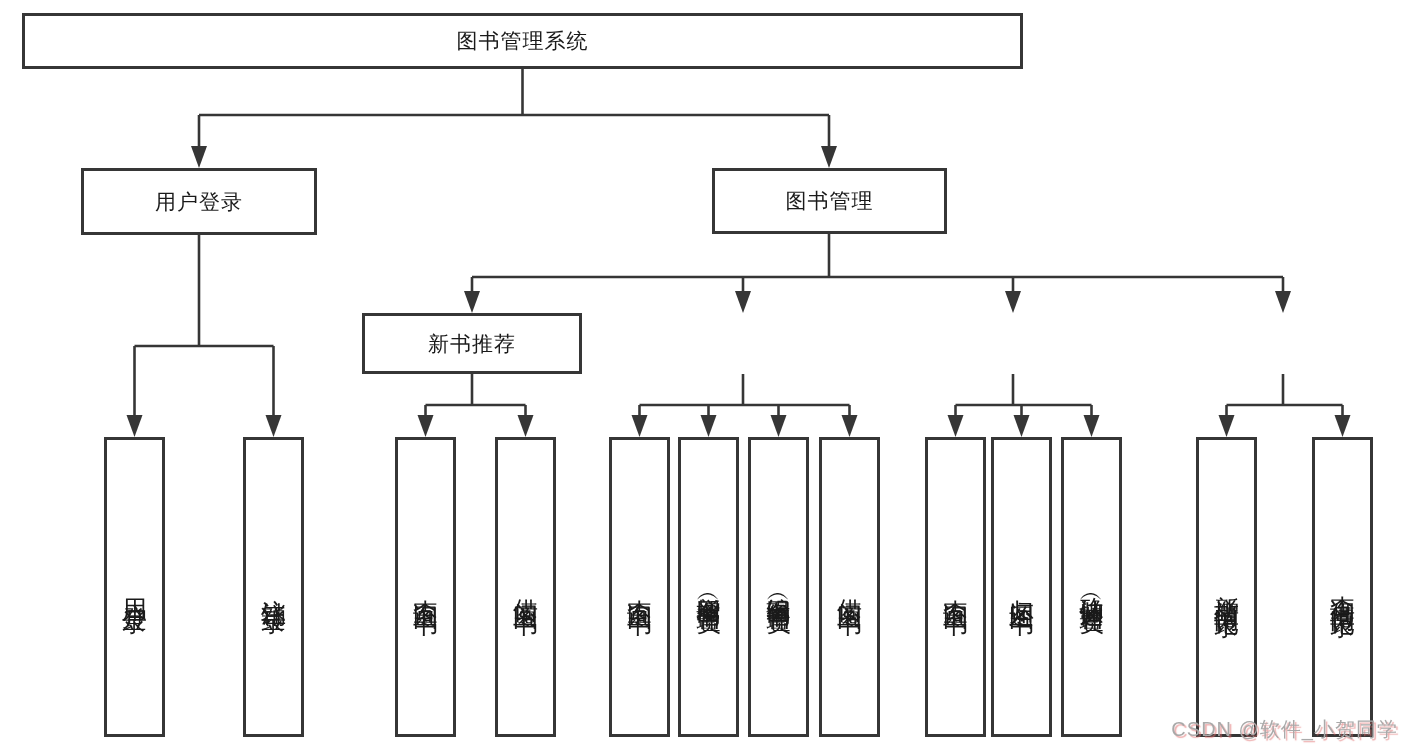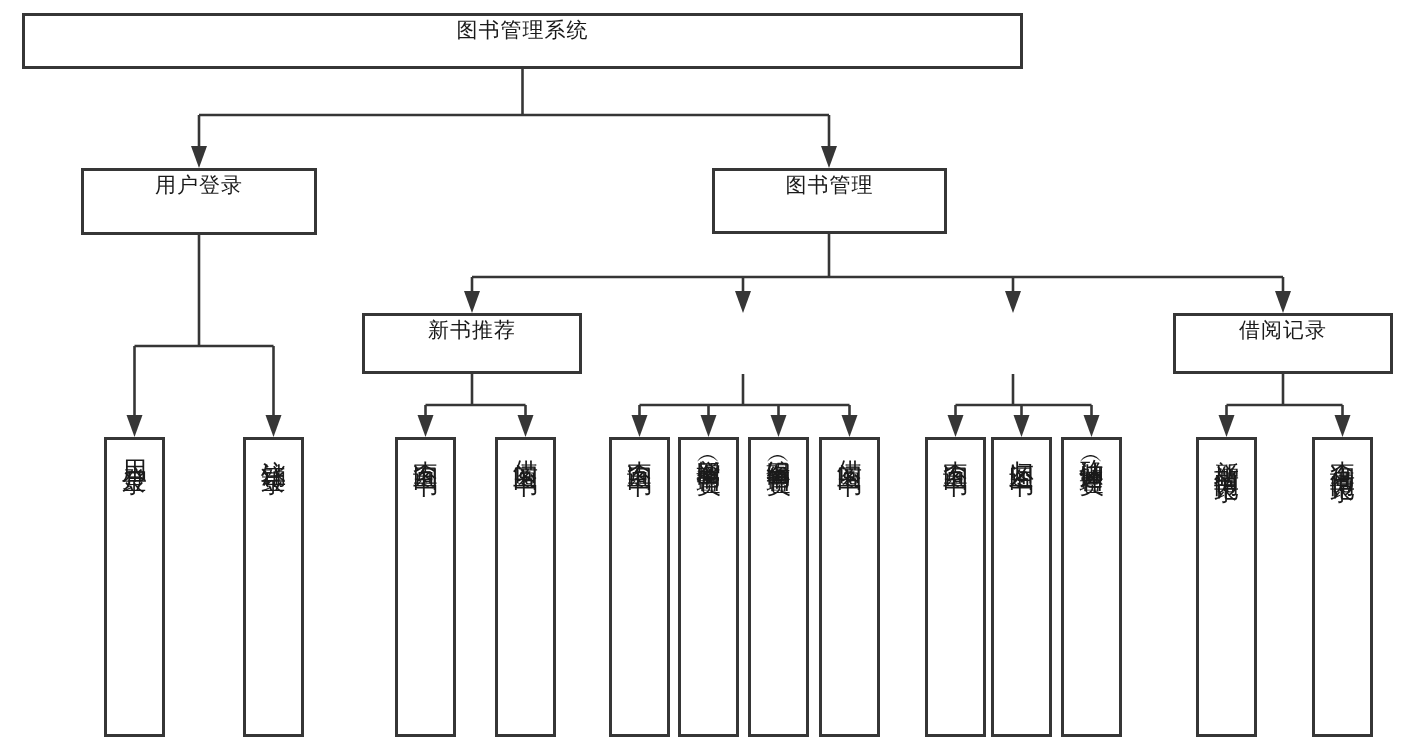--- a/index.html
+++ b/index.html
@@ -19,20 +19,21 @@
     left:0;top:0;
     width:1405px;height:747px;
     pointer-events:none;
   }
   .box{
     position:absolute;
     box-sizing:border-box;
     background:#ffffff;
     border:3px solid #363636;
     display:flex;
+    align-items:center;
     justify-content:center;
     color:#1a1a1a;
   }
   .box .hl{
     font-size:21px;
     letter-spacing:1px;
     white-space:nowrap;
   }
   .box .vt{
     writing-mode:vertical-rl;
@@ -132,23 +133,20 @@
   <div class="box" style="left:81px;top:168px;width:236px;height:67px">
     <span class="hl">用户登录</span>
   </div>
   <div class="box" style="left:712px;top:168px;width:235px;height:66px">
     <span class="hl">图书管理</span>
   </div>
 
   <div class="box" style="left:362px;top:313px;width:220px;height:61px">
     <span class="hl">新书推荐</span>
   </div>
-  <div class="box" style="left:1173px;top:313px;width:220px;height:61px">
-    <span class="hl">借阅记录</span>
-  </div>
 
   <div class="box" style="left:104px;top:437px;width:61px;height:300px">
     <span class="vt">用户登录</span>
   </div>
   <div class="box" style="left:243px;top:437px;width:61px;height:300px">
     <span class="vt">注销登录</span>
   </div>
 
   <div class="box" style="left:395px;top:437px;width:61px;height:300px">
     <span class="vt">查询图书</span>
@@ -180,14 +178,15 @@
     <span class="vt" style="letter-spacing:2px;font-size:24px">确认归还（管理员）</span>
   </div>
 
   <div class="box" style="left:1196px;top:437px;width:61px;height:300px">
     <span class="vt">新增借阅记录</span>
   </div>
   <div class="box" style="left:1312px;top:437px;width:61px;height:300px">
     <span class="vt">查询借阅记录</span>
   </div>
 
+  <div class="watermark">CSDN @软件_小贺同学</div>
 
 </div>
 
 </body></html>

